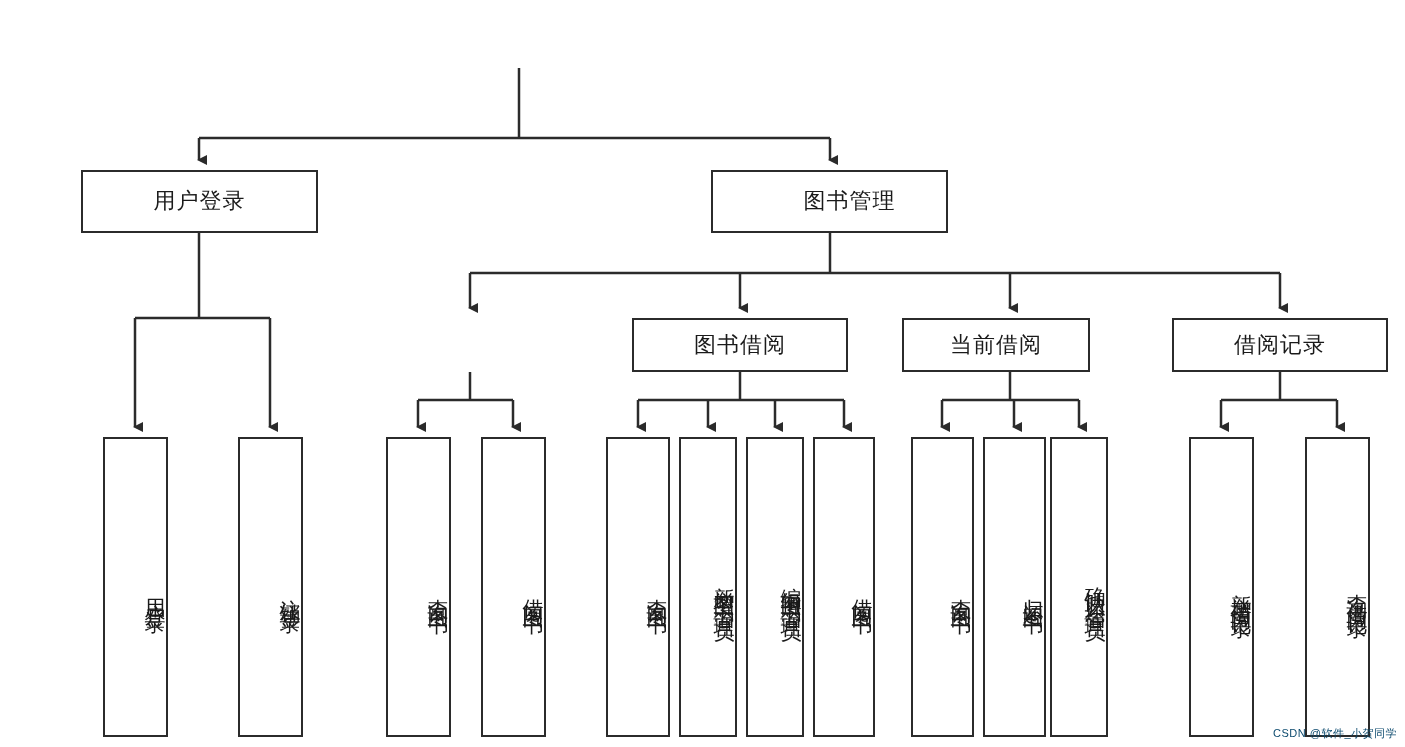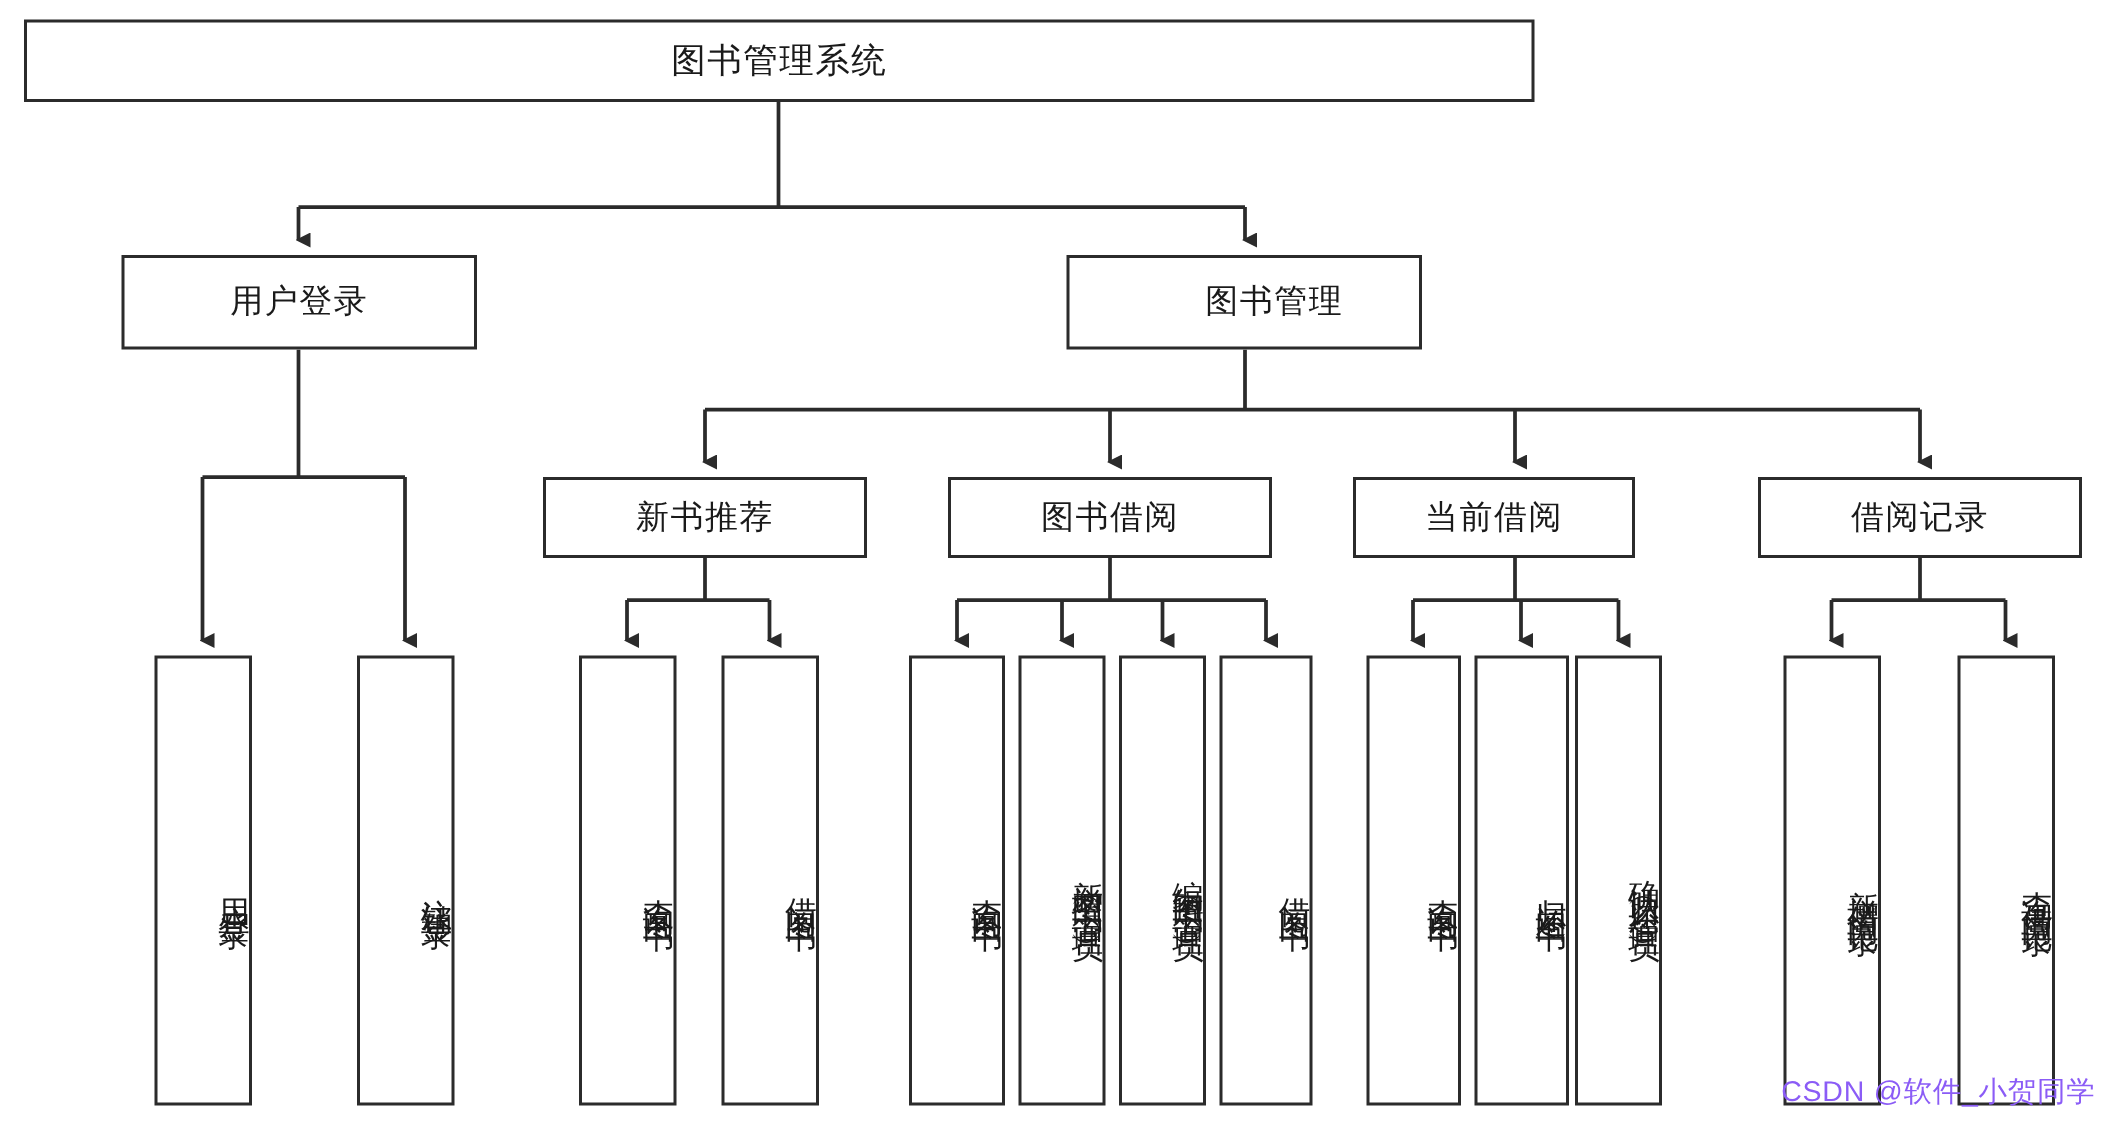--- a/index.html
+++ b/index.html
@@ -51,22 +51,22 @@
     line-height: 1.05;
     padding-top: 10px;
     align-items: flex-start;
     justify-content: center;
     white-space: nowrap;
   }
   .watermark {
     position: absolute;
     right: 8px;
     bottom: 6px;
-    font-size: 19px;
-    color: #8b5cf6;
+    font-size: 11px;
+    color: #0c4a6e;
     letter-spacing: 0.5px;
     white-space: nowrap;
     user-select: none;
   }
 </style>
 </head>
 <body>
 
 <div id="canvas">
 
@@ -113,27 +113,25 @@
       <path d="M1014,400 L1014,427" marker-end="url(#arrow)"></path>
       <path d="M1079,400 L1079,427" marker-end="url(#arrow)"></path>
 
       <path d="M1280,372 L1280,400"></path>
       <path d="M1221,400 L1337,400"></path>
       <path d="M1221,400 L1221,427" marker-end="url(#arrow)"></path>
       <path d="M1337,400 L1337,427" marker-end="url(#arrow)"></path>
     </g>
   </svg>
 
-  <div class="node root horizontal" style="left: 16px; top: 13px; width: 1007px; height: 55px;">图书管理系统</div>
 
   <div class="node horizontal" style="left: 81px; top: 170px; width: 237px; height: 63px;">用户登录</div>
 
   <div class="node horizontal" style="left: 711px; top: 170px; width: 237px; height: 63px; padding-left: 40px;">图书管理</div>
 
-  <div class="node horizontal" style="left: 362px; top: 318px; width: 216px; height: 54px;">新书推荐</div>
 
   <div class="node horizontal" style="left: 632px; top: 318px; width: 216px; height: 54px;">图书借阅</div>
 
   <div class="node horizontal" style="left: 902px; top: 318px; width: 188px; height: 54px;">当前借阅</div>
 
   <div class="node horizontal" style="left: 1172px; top: 318px; width: 216px; height: 54px; text-align: right;">借阅记录</div>
 
   <div class="node vertical" style="left: 103px; top: 437px; width: 65px; height: 300px;">用户登录</div>
   <div class="node vertical" style="left: 238px; top: 437px; width: 65px; height: 300px;">注销登录</div>
   <div class="node vertical" style="left: 386px; top: 437px; width: 65px; height: 300px;">查询图书</div>

